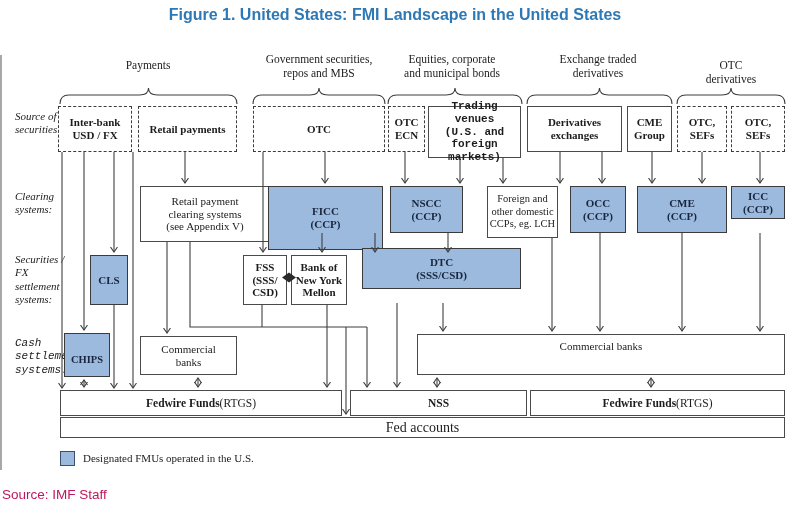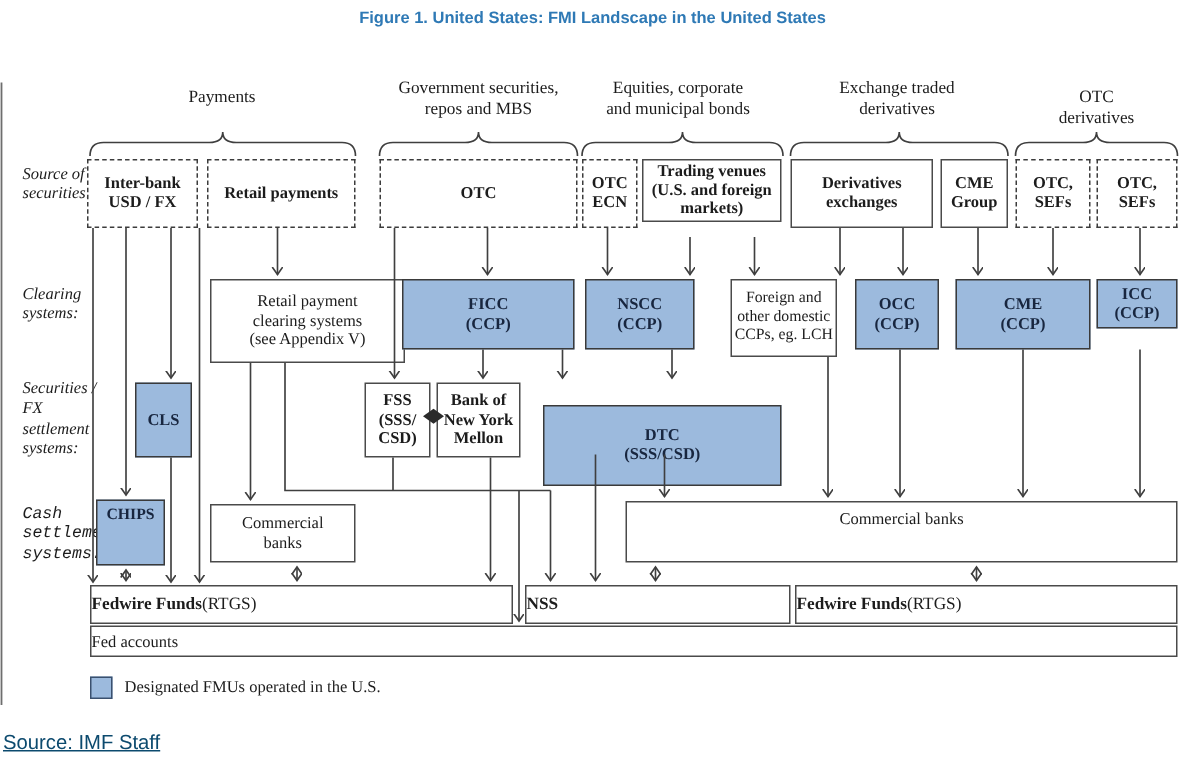--- a/index.html
+++ b/index.html
@@ -1,41 +1,41 @@
 <!DOCTYPE html>
 <html><head>
 <meta charset="utf-8">
 <style>
   html,body{margin:0;padding:0;background:#ffffff;}
   #stage{position:relative;width:790px;height:513px;background:#ffffff;overflow:hidden;
          font-family:"Liberation Serif","DejaVu Serif",serif;color:#1c1c1c;}
   #fig-title{position:absolute;left:0;top:6px;width:790px;text-align:center;
              font-family:"Liberation Sans","DejaVu Sans",sans-serif;
-             font-weight:bold;font-size:11px;color:#2E79B5;}
+             font-weight:bold;font-size:16px;color:#2E79B5;}
   .colhead{position:absolute;transform:translateX(-50%);text-align:center;
            font-size:11.5px;line-height:1.25;white-space:pre-line;}
   .rowlab{position:absolute;left:15px;width:55px;font-style:italic;font-size:11px;
           line-height:1.22;white-space:pre-line;}
   .box{position:absolute;box-sizing:border-box;display:flex;flex-direction:column;
        align-items:center;justify-content:center;text-align:center;
        font-size:11px;line-height:1.18;background:#ffffff;}
   .lbl{white-space:pre-line;}
   .dashed{border:1px dashed #3c3c3c;}
   .solid{border:1.4px solid #4a4a4a;}
   .fmu{background:#9CBADD;border:1.6px solid #3a3a3a;color:#18263f;}
   .b{font-weight:bold;}
   .bar{position:absolute;box-sizing:border-box;border:1.2px solid #4a4a4a;background:#fff;
-       display:flex;align-items:center;font-size:11.5px;}
+       display:flex;align-items:center;justify-content:center;font-size:11.5px;}
   #svg-overlay{position:absolute;left:0;top:0;width:790px;height:513px;}
   #legend-swatch{position:absolute;left:60px;top:451px;width:15px;height:15px;
                  background:#9CBADD;border:1.4px solid #3a506e;box-sizing:border-box;}
   #legend-label{position:absolute;left:83px;top:452px;font-size:11px;}
   #source-note{position:absolute;left:2px;top:487px;
                font-family:"Liberation Sans","DejaVu Sans",sans-serif;
-               font-size:13.5px;color:#0c4a6e;text-decoration:underline;}
+               font-size:13.5px;color:#be185d;}
 </style>
 </head>
 <body>
 
 <div id="stage">
 
   <div id="fig-title">Figure 1. United States: FMI Landscape in the United States</div>
 
   <div class="colhead" style="left:148px;top:58px;">Payments</div>
   <div class="colhead" style="left:319px;top:52px;">Government securities,
@@ -65,21 +65,21 @@
   <div class="box dashed b" style="left:138px;top:106px;width:99px;height:46px;">
       <span class="lbl">Retail payments</span>
     </div>
   <div class="box dashed b" style="left:253px;top:106px;width:132px;height:46px;">
       <span class="lbl">OTC</span>
     </div>
   <div class="box dashed b" style="left:388px;top:106px;width:37px;height:46px;">
       <span class="lbl">OTC
 ECN</span>
     </div>
-  <div class="box solid b" style="left:428px;top:106px;width:93px;height:42px;">
+  <div class="box solid b" style="left:428px;top:106px;width:93px;height:52px;font-family:Liberation Mono, monospace;">
       <span class="lbl">Trading venues
 (U.S. and foreign
 markets)</span>
     </div>
   <div class="box solid b" style="left:527px;top:106px;width:95px;height:46px;">
       <span class="lbl">Derivatives
 exchanges</span>
     </div>
   <div class="box solid b" style="left:627px;top:106px;width:45px;height:46px;">
       <span class="lbl">CME
@@ -92,21 +92,21 @@
   <div class="box dashed b" style="left:731px;top:106px;width:54px;height:46px;">
       <span class="lbl">OTC,
 SEFs</span>
     </div>
 
   <div class="box solid" style="left:140px;top:186px;width:130px;height:56px;">
       <span class="lbl">Retail payment
 clearing systems
 (see Appendix V)</span>
     </div>
-  <div class="box fmu" style="left:268px;top:186px;width:115px;height:47px;">
+  <div class="box fmu" style="left:268px;top:186px;width:115px;height:64px;">
       <span class="lbl b">FICC</span>
       <span class="lbl b">(CCP)</span>
     </div>
   <div class="box fmu" style="left:390px;top:186px;width:73px;height:47px;">
       <span class="lbl b">NSCC</span>
       <span class="lbl b">(CCP)</span>
     </div>
   <div class="box solid" style="left:487px;top:186px;width:71px;height:52px;font-size:10.5px;">
       <span class="lbl">Foreign and
 other domestic
@@ -131,26 +131,26 @@
   <div class="box solid" style="left:243px;top:255px;width:44px;height:50px;">
       <span class="lbl b">FSS</span>
       <span class="lbl b">(SSS/
 CSD)</span>
     </div>
   <div class="box solid b" style="left:291px;top:255px;width:56px;height:50px;">
       <span class="lbl">Bank of
 New York
 Mellon</span>
     </div>
-  <div class="box fmu" style="left:362px;top:270px;width:159px;height:54px;font-family:Liberation Serif, serif;">
+  <div class="box fmu" style="left:362px;top:248px;width:159px;height:41px;font-family:Liberation Serif, serif;">
       <span class="lbl b">DTC</span>
       <span class="lbl b">(SSS/CSD)</span>
     </div>
 
-  <div class="box fmu" style="left:64px;top:333px;width:46px;height:44px;align-items:center;justify-content:flex-start;padding-top:4px;">
+  <div class="box fmu" style="left:64px;top:333px;width:46px;height:44px;align-items:center;justify-content:flex-start;padding-top:20px;">
       <span class="lbl b" style="font-size:10.5px;">CHIPS</span>
     </div>
   <div class="box solid" style="left:140px;top:336px;width:97px;height:39px;">
       <span class="lbl">Commercial
 banks</span>
     </div>
   <div class="box solid" style="left:417px;top:334px;width:368px;height:41px;justify-content:flex-start;padding-top:5px;">
       <span class="lbl">Commercial banks</span>
     </div>
 
@@ -158,21 +158,21 @@
       <span class="b">Fedwire Funds</span>
       <span> (RTGS)</span>
     </div>
   <div class="bar" style="left:350px;top:390px;width:177px;height:26px;">
       <span class="b">NSS</span>
     </div>
   <div class="bar" style="left:530px;top:390px;width:255px;height:26px;">
       <span class="b">Fedwire Funds</span>
       <span> (RTGS)</span>
     </div>
-  <div class="bar" style="left:60px;top:417px;width:725px;height:21px;font-size:11px;">
+  <div class="bar" style="left:60px;top:417px;width:725px;height:21px;font-size:14px;">
       <span>Fed accounts</span>
     </div>
 
   <div id="legend-swatch"></div>
   <div id="legend-label">Designated FMUs operated in the U.S.</div>
 
   <div id="source-note">Source: IMF Staff</div>
 
   <svg id="svg-overlay" viewBox="0 0 790 513">
     <defs>

